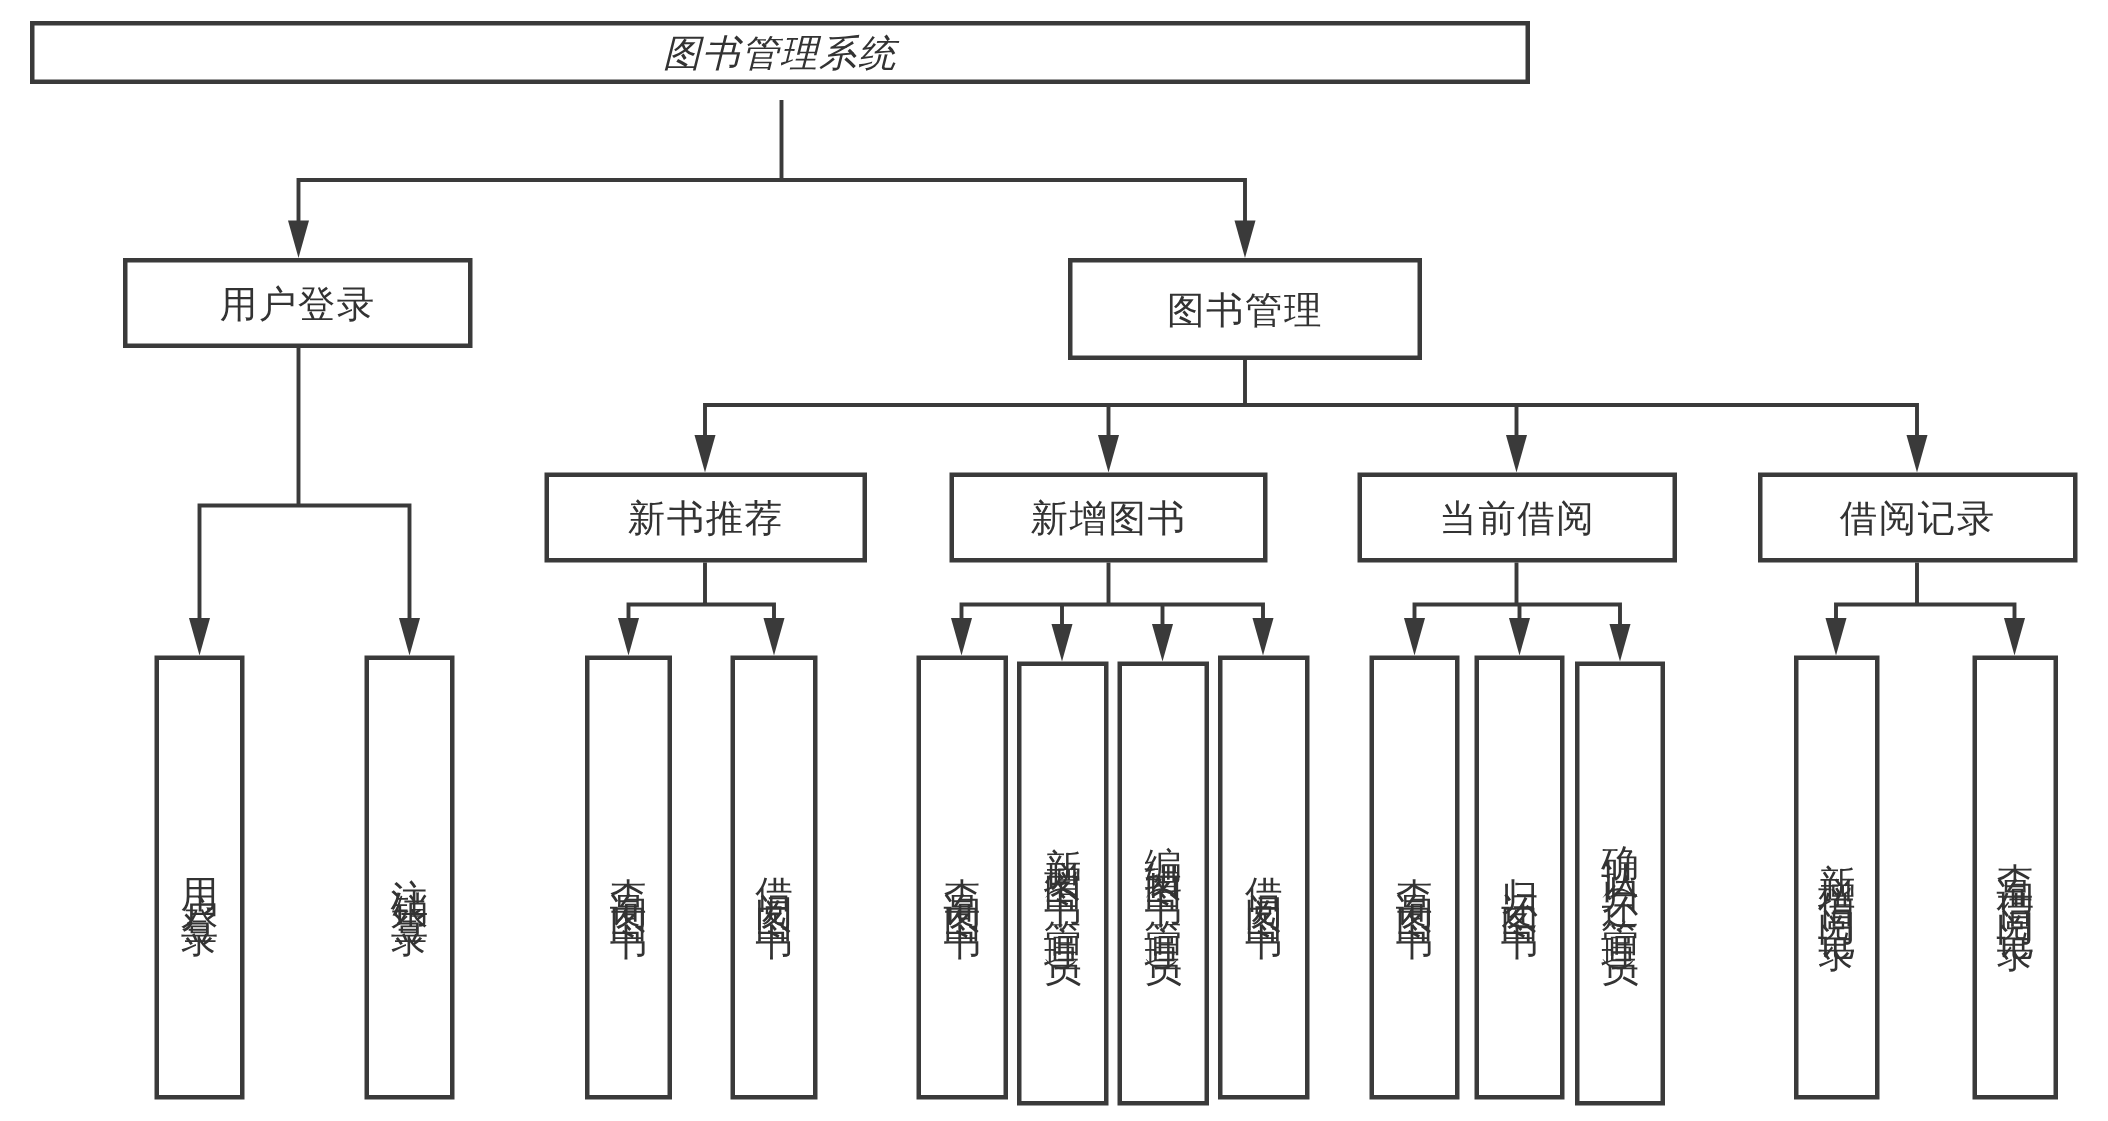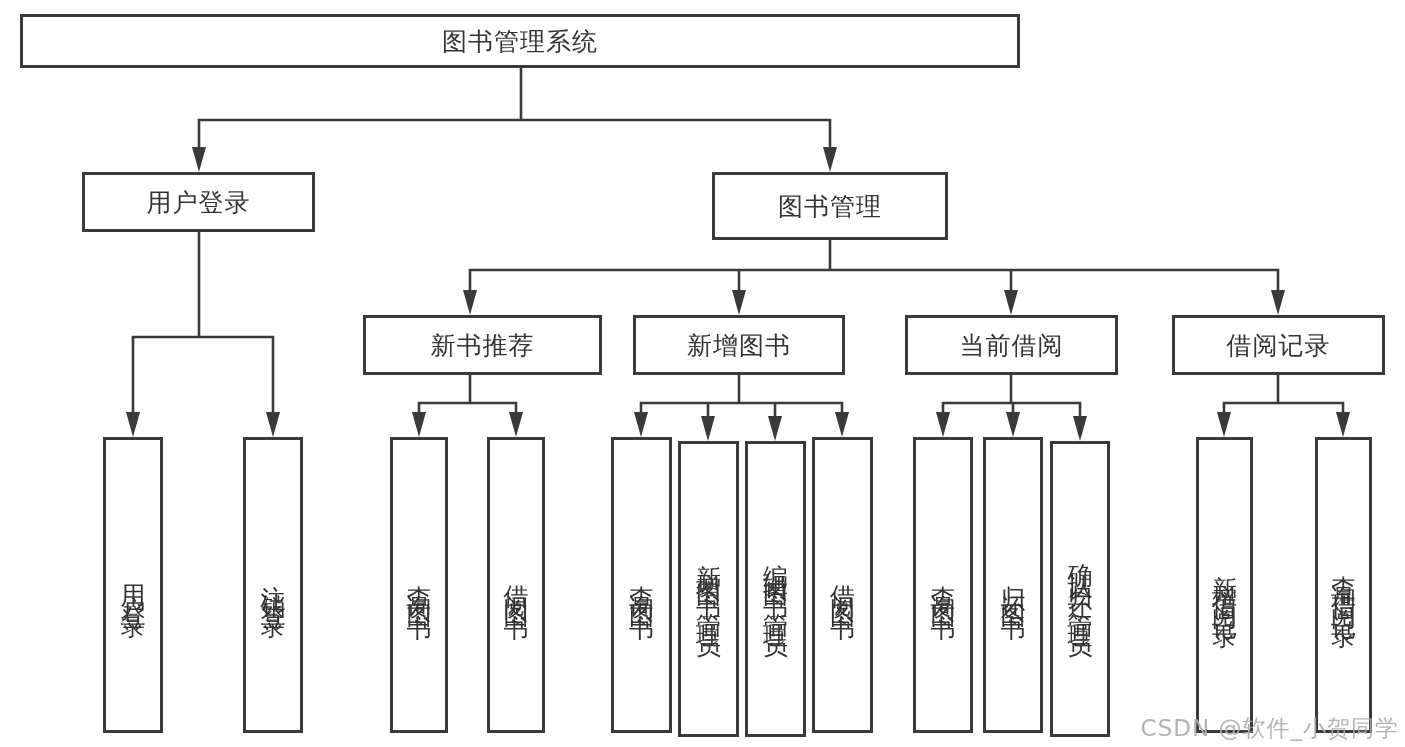--- a/index.html
+++ b/index.html
@@ -86,26 +86,26 @@
         <polygon points="775,441 768,416 782,416"></polygon>
         <polygon points="842,437 835,412 849,412"></polygon>
         <polygon points="943,437 936,412 950,412"></polygon>
         <polygon points="1013,437 1006,412 1020,412"></polygon>
         <polygon points="1080,441 1073,416 1087,416"></polygon>
         <polygon points="1224,437 1217,412 1231,412"></polygon>
         <polygon points="1343,437 1336,412 1350,412"></polygon>
       </g>
   </svg>
 
-  <div class="box" style="left:20px;top:14px;width:1000px;height:54px;">图书管理系统</div>
+  <div class="box" style="left:20px;top:14px;width:1000px;height:42px;font-style:italic;">图书管理系统</div>
 
   <div class="box" style="left:82px;top:172px;width:233px;height:60px;">用户登录</div>
   <div class="box" style="left:712px;top:172px;width:236px;height:68px;">图书管理</div>
 
-  <div class="box" style="left:363px;top:315px;width:239px;height:60px;">新书推荐</div>
+  <div class="box" style="left:363px;top:315px;width:215px;height:60px;">新书推荐</div>
   <div class="box" style="left:633px;top:315px;width:212px;height:60px;">新增图书</div>
   <div class="box" style="left:905px;top:315px;width:213px;height:60px;text-align:right;">当前借阅</div>
   <div class="box" style="left:1172px;top:315px;width:213px;height:60px;">借阅记录</div>
 
   <div class="leaf" style="left:103px;top:437px;width:60px;height:296px;">
     <span>用户登录</span>
   </div>
   <div class="leaf" style="left:243px;top:437px;width:60px;height:296px;">
     <span>注销登录</span>
   </div>
@@ -140,14 +140,13 @@
     <span>确认归还（管理员）</span>
   </div>
 
   <div class="leaf" style="left:1196px;top:437px;width:57px;height:296px;">
     <span>新增借阅记录</span>
   </div>
   <div class="leaf" style="left:1315px;top:437px;width:57px;height:296px;">
     <span>查询借阅记录</span>
   </div>
 
-  <div id="watermark">CSDN @软件_小贺同学</div>
 </div>
 
 </body></html>

